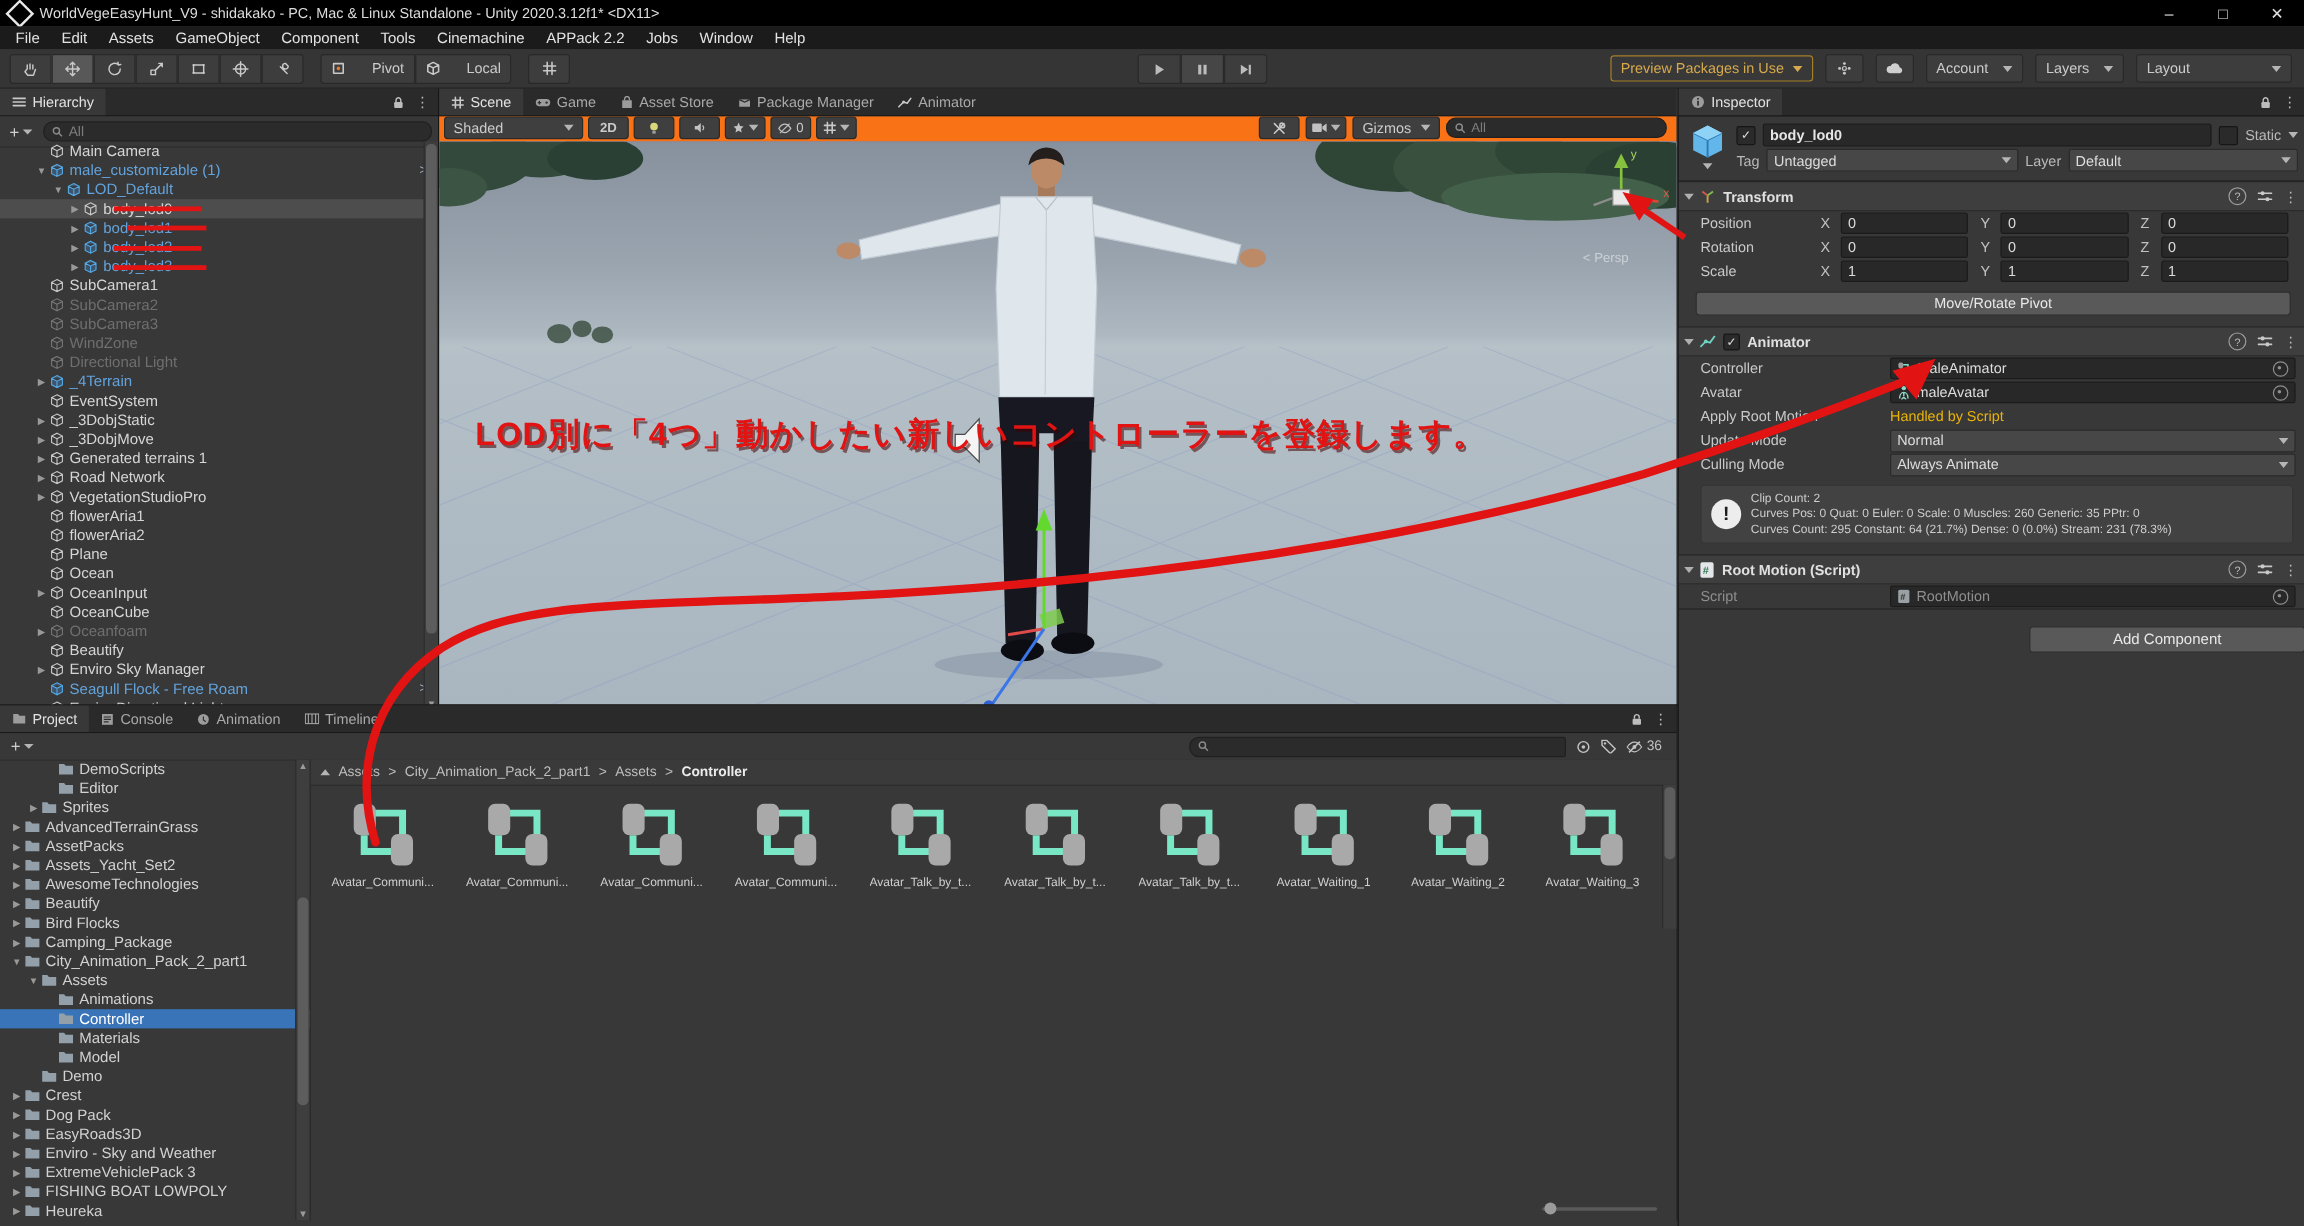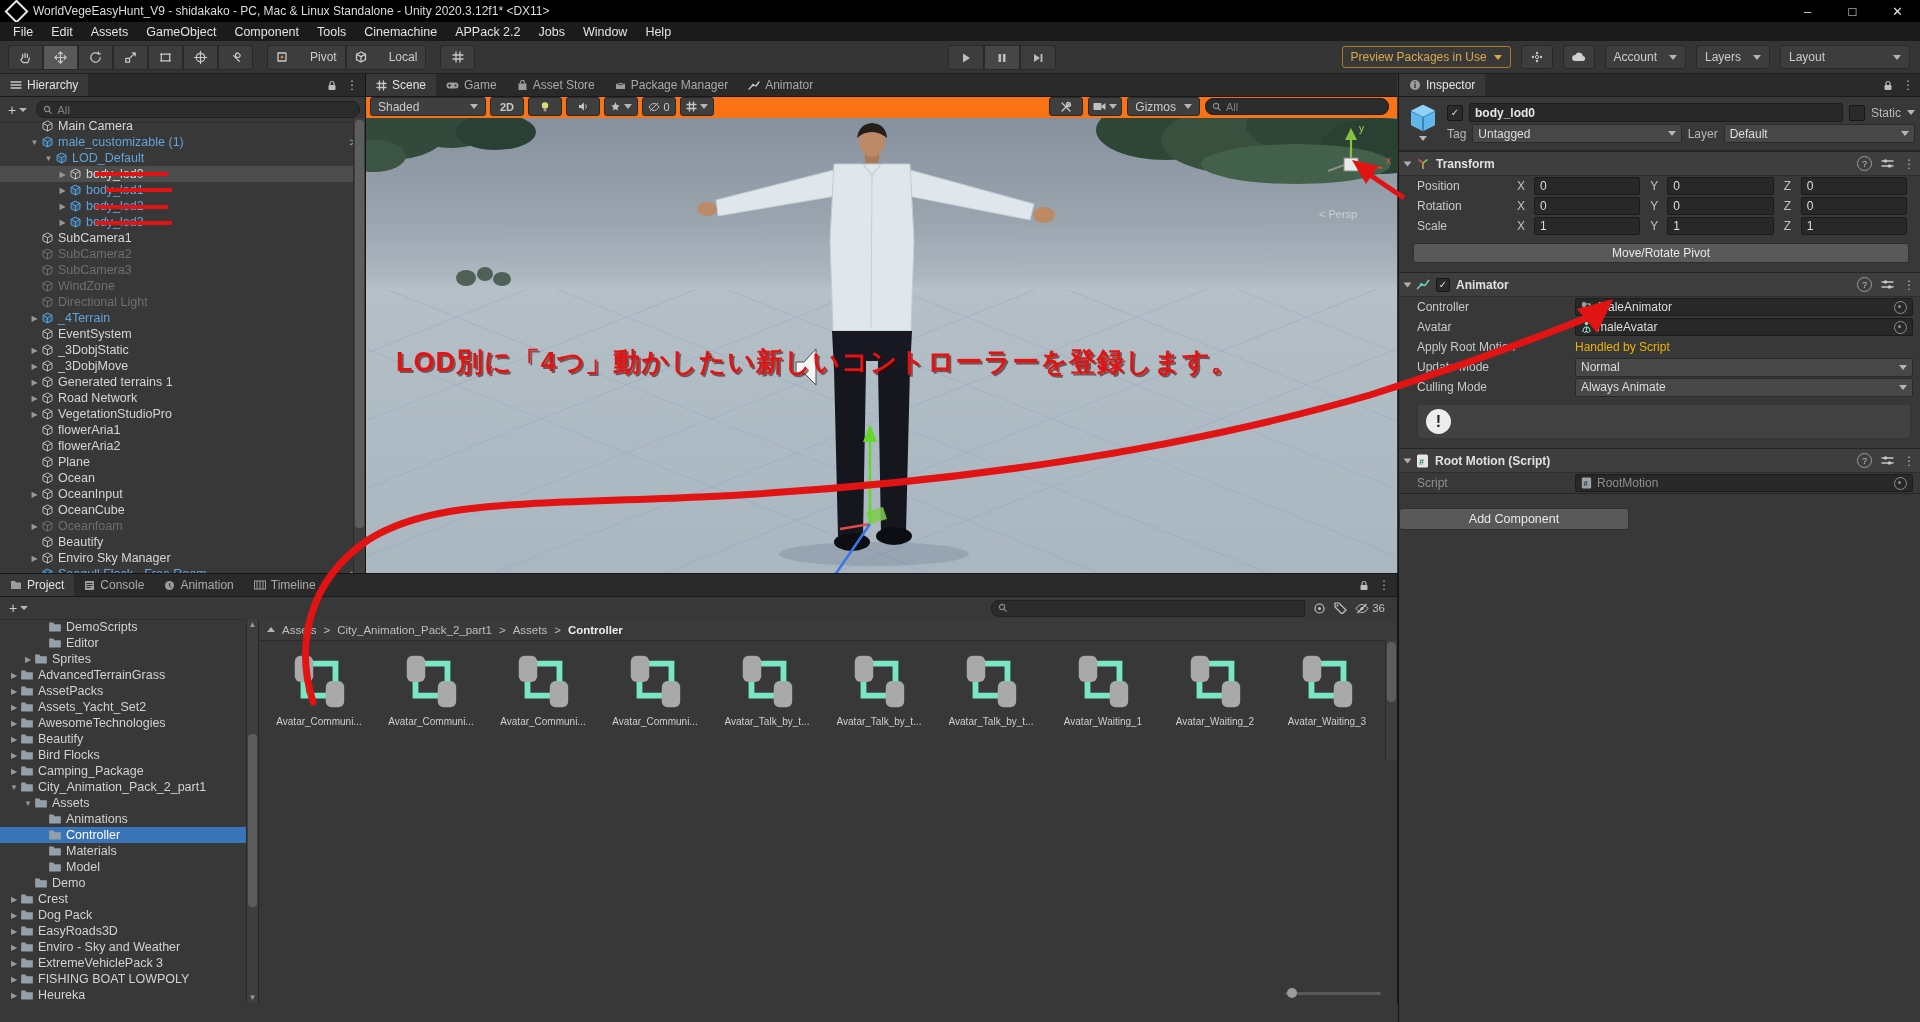--- a/index.html
+++ b/index.html
@@ -95,25 +95,25 @@
   .arow{display:flex;align-items:center;height:20px;padding:0 8px 0 18px}
   .alab{width:158px;flex:none;color:#c9c9c9}
   .objfield{flex:1;height:16px;background:#282828;border:1px solid #1b1b1b;border-radius:2px;display:flex;align-items:center;gap:5px;padding:0 5px;color:#dddddd}
   .picker{margin-left:auto;width:11px;height:11px;border-radius:50%;border:1px solid #8e8e8e;position:relative;flex:none}
   .picker::after{content:"";position:absolute;left:3px;top:3px;width:3px;height:3px;border-radius:50%;background:#8e8e8e}
   .plain-val{flex:1;color:#eab308}
   .infobox{margin:7px 10px 9px 18px;background:#424242;border:1px solid #353535;border-radius:3px;display:flex;align-items:center;gap:8px;padding:4px 8px}
   .bang{width:25px;height:25px;border-radius:50%;background:#ededed;color:#1d1d1d;font-weight:bold;font-size:16px;display:flex;align-items:center;justify-content:center;flex:none}
   .ilines div{font-size:10px;line-height:13px;color:#cdcdcd;white-space:nowrap}
   .grey .alab,.grey .objfield,.grey .objfield span{color:#8f8f8f}
-  .addwrap{display:flex;justify-content:flex-start;padding:14px 0 10px 0;border-top:1px solid #242424}
+  .addwrap{display:flex;justify-content:flex-end;padding:14px 0 10px 0;border-top:1px solid #242424}
   .addbtn{width:230px;height:22px;background:#595959;border:1px solid #2e2e2e;border-radius:3px;color:#e8e8e8;font-size:12.5px;font-family:inherit}
 
   
-  .project{position:absolute;left:0;top:573px;width:1397px;height:429px;background:#383838;border-top:1px solid #161616;border-right:1px solid #161616}
+  .project{position:absolute;left:0;top:587px;width:1397px;height:429px;background:#383838;border-top:1px solid #161616;border-right:1px solid #161616}
   .ptree{position:absolute;left:0;top:45px;width:258px;bottom:0;overflow:hidden;border-right:1px solid #262626}
   .prow{display:flex;align-items:center;height:16px;padding-left:calc(14px*var(--d,0) - 6px);font-size:12.5px;color:#d2d2d2;white-space:nowrap}
   .prow .arrow{width:12px;flex:none;font-size:8px;color:#999;text-align:center}
   .ficon{width:14px;height:12px;margin-right:4px;flex:none}
   .prow.selected{background:#3a74b8;color:#fff}
   .pgrid{position:absolute;left:259px;top:45px;right:0;bottom:0;background:#383838}
   .crumbbar{height:21px;background:#3a3a3a;border-bottom:1px solid #2b2b2b;display:flex;align-items:center;gap:7px;padding:0 8px;font-size:11.5px;color:#bfbfbf}
   .crumb.last{color:#ececec;font-weight:bold}
   .collapse-up{width:0;height:0;border-left:4px solid transparent;border-right:4px solid transparent;border-bottom:5px solid #b5b5b5}
   .assets{display:flex;gap:16px;padding:10px 0 0 12px}
@@ -1013,20 +1013,25 @@
       </div>
       <div class="arow">
         <span class="alab">Culling Mode</span>
         <span class="dd-field" style="flex:1">
             <span>Always Animate</span>
             <span class="caret"></span>
           </span>
       </div>
       <div class="infobox">
         <span class="bang">!</span>
+        <div class="ilines">
+          <div>Clip Count: 2</div>
+          <div>Curves Pos: 0 Quat: 0 Euler: 0 Scale: 0 Muscles: 260 Generic: 35 PPtr: 0</div>
+          <div>Curves Count: 295 Constant: 64 (21.7%) Dense: 0 (0.0%) Stream: 231 (78.3%)</div>
+        </div>
       </div>
     </div>
 
     <div class="comp">
       <div class="comp-head">
         <span class="fold"></span>
         <svg width="13" height="14" viewBox="0 0 13 14">
             <rect x="1" y="0.5" width="11" height="13" rx="1.5" fill="#e3e7e9"></rect>
             <text x="3" y="10.5" font-size="9" fill="#3a7a5a" font-family="'Liberation Sans',sans-serif" font-weight="bold">#</text>
           </svg>

